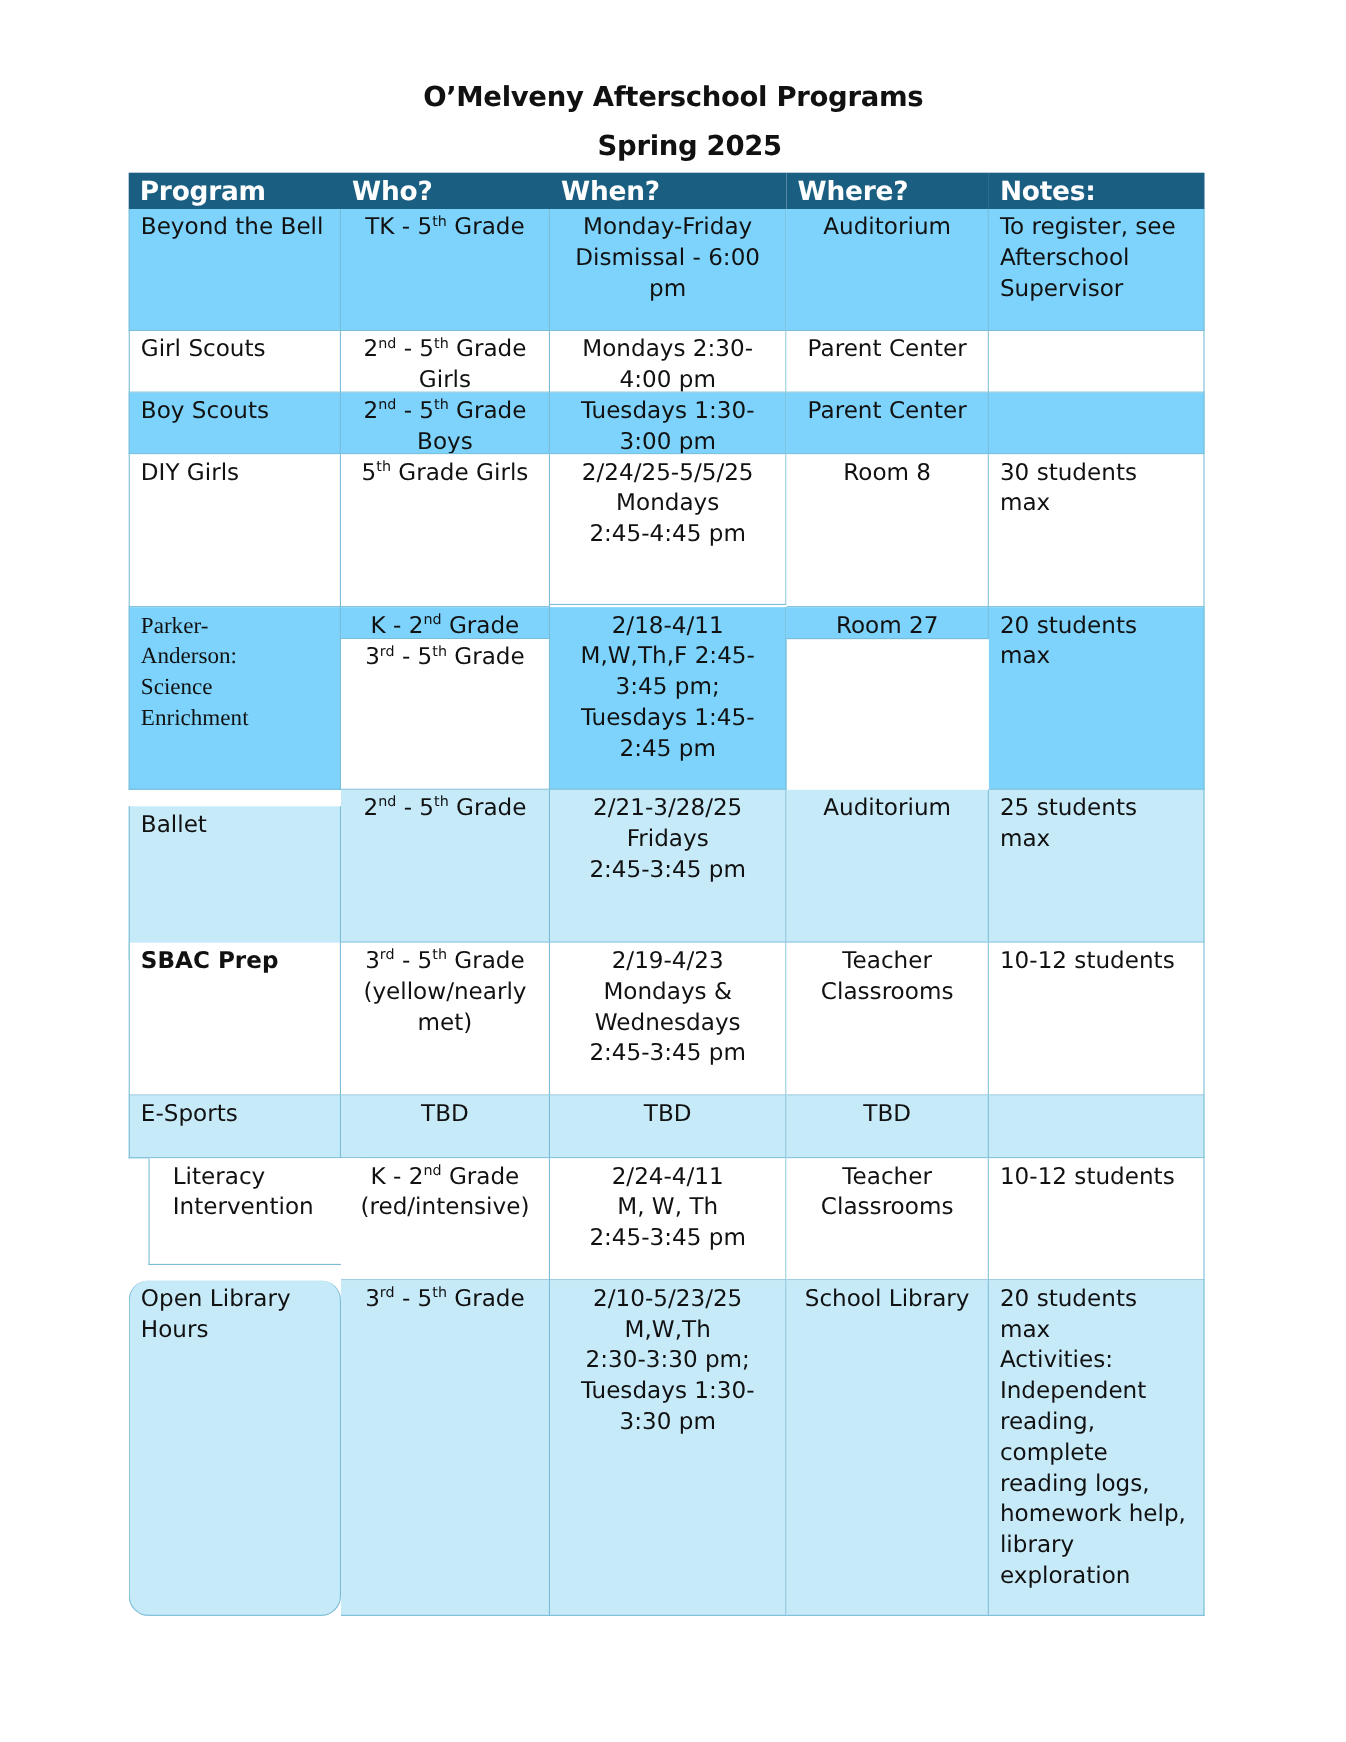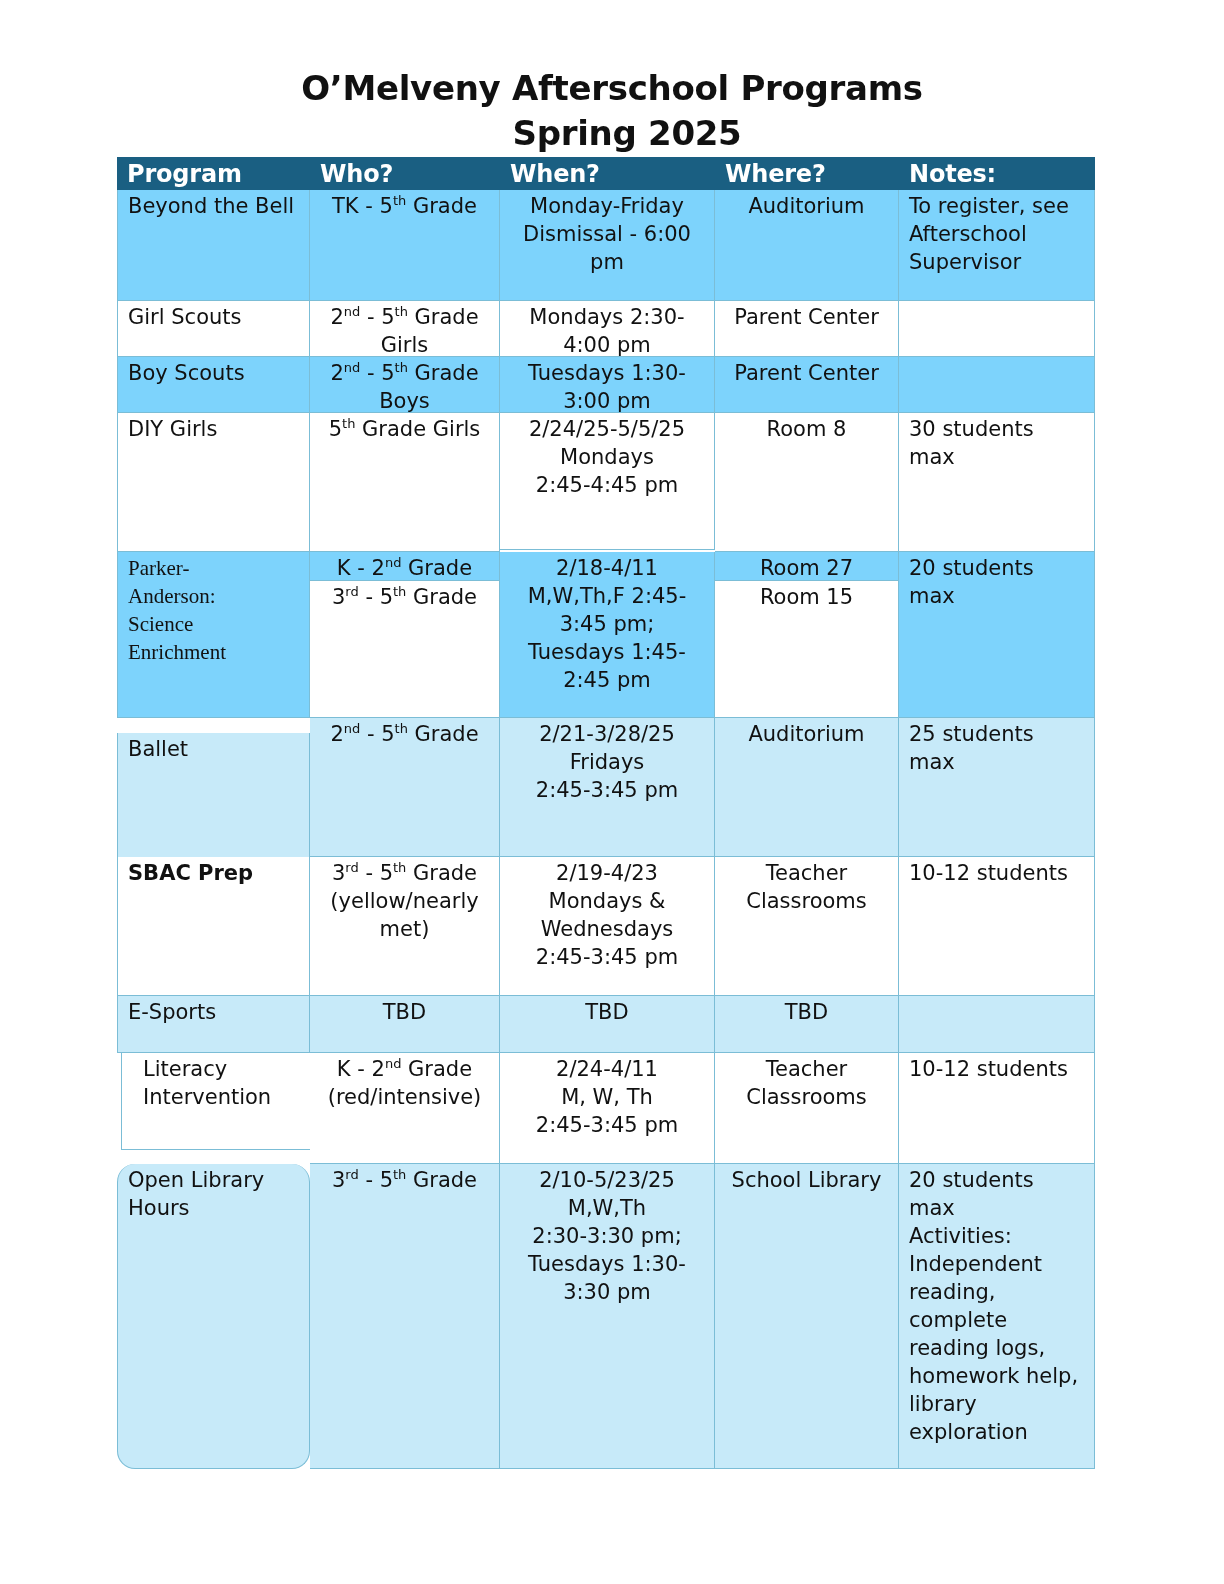--- a/index.html
+++ b/index.html
@@ -1,17 +1,17 @@
 <!DOCTYPE html>
 <html><head>
 <meta charset="utf-8">
 <style>
   html, body { margin: 0; padding: 0; background: #ffffff; }
   body { width: 1224px; height: 1584px; position: relative; font-family: "DejaVu Sans", sans-serif; color: #111; }
-  .title { position: absolute; left: 0; width: 1224px; text-align: center; font-weight: bold; font-size: 34px; line-height: 34px; font-family: "DejaVu Sans", sans-serif; letter-spacing: -0.3px; }
+  .title { position: absolute; left: 0; width: 1224px; text-align: center; font-weight: bold; font-size: 25px; line-height: 34px; font-family: "DejaVu Sans", sans-serif; letter-spacing: -0.3px; }
   .title.t1 { top: 71px; }
   .title.t2 { top: 116px; margin-left: 15px; }
   .tbl { position: absolute; left: 117px; top: 157px; width: 978px; height: 1312px; }
   .cell { position: absolute; box-sizing: border-box; border-right: 1px solid #7bbdd6; border-bottom: 1px solid #7bbdd6; font-size: 21px; line-height: 28px; padding: 2px 8px 0 10px; overflow: hidden; }
   .cell.first { border-left: 1px solid #7bbdd6; }
   .c { text-align: center; padding-left: 4px; padding-right: 4px; }
   .hdr { background: #1a5f82; color: #ffffff; font-weight: bold; font-size: 24px; line-height: 32px; padding-top: 1px; border-right: none; border-bottom: none; letter-spacing: -0.2px; }
   .b1 { background: #7dd3fc; }
   .b2 { background: #c7eaf9; }
   .w { background: #ffffff; }
@@ -110,21 +110,20 @@
       <span class="line"><span>3</span><sup>rd</sup><span> - 5</span><sup>th</sup><span> Grade</span></span>
     </div>
     <div class="cell b1 c" style="left: 383px; top: 395px; width: 215px; height: 166px;">
       <span class="line">2/18-4/11</span>
       <span class="line">M,W,Th,F 2:45-</span>
       <span class="line">3:45 pm;</span>
       <span class="line">Tuesdays 1:45-</span>
       <span class="line">2:45 pm</span>
     </div>
     <div class="cell b1 c" style="left: 598px; top: 395px; width: 184px; height: 29px;">Room 27</div>
-    <div class="cell w c" style="left: 598px; top: 424px; width: 184px; height: 137px;">Room 15</div>
     <div class="cell b1" style="left: 782px; top: 395px; width: 196px; height: 166px;">
       <span class="line">20 students</span>
       <span class="line">max</span>
     </div>
     <div class="cell b2 first" style="left: 0px; top: 576px; width: 193px; height: 139px;">
       <span class="line">Ballet</span>
     </div>
     <div class="cell b2 c" style="left: 193px; top: 561px; width: 190px; height: 139px;">
       <span class="line"><span>2</span><sup>nd</sup><span> - 5</span><sup>th</sup><span> Grade</span></span>
     </div>
@@ -167,21 +166,21 @@
     <div class="cell b2 c" style="left: 193px; top: 839px; width: 190px; height: 57px;">
       <span class="line">TBD</span>
     </div>
     <div class="cell b2 c" style="left: 383px; top: 839px; width: 215px; height: 57px;">
       <span class="line">TBD</span>
     </div>
     <div class="cell b2 c" style="left: 598px; top: 839px; width: 184px; height: 57px;">
       <span class="line">TBD</span>
     </div>
     <div class="cell b2" style="left: 782px; top: 839px; width: 196px; height: 57px;"></div>
-    <div class="cell w first" style="left: 4px; top: 896px; width: 193px; height: 97px; padding-left: 21px;">
+    <div class="cell w first" style="left: 18px; top: 896px; width: 193px; height: 97px; padding-left: 21px;">
       <span class="line">Literacy</span>
       <span class="line">Intervention</span>
     </div>
     <div class="cell w c" style="left: 193px; top: 896px; width: 190px; height: 111px;">
       <span class="line"><span>K - 2</span><sup>nd</sup><span> Grade</span></span>
       <span class="line">(red/intensive)</span>
     </div>
     <div class="cell w c" style="left: 383px; top: 896px; width: 215px; height: 111px;">
       <span class="line">2/24-4/11</span>
       <span class="line">M, W, Th</span>

